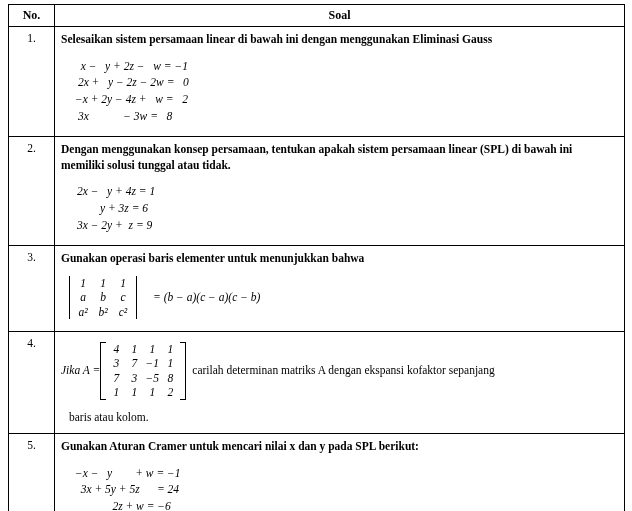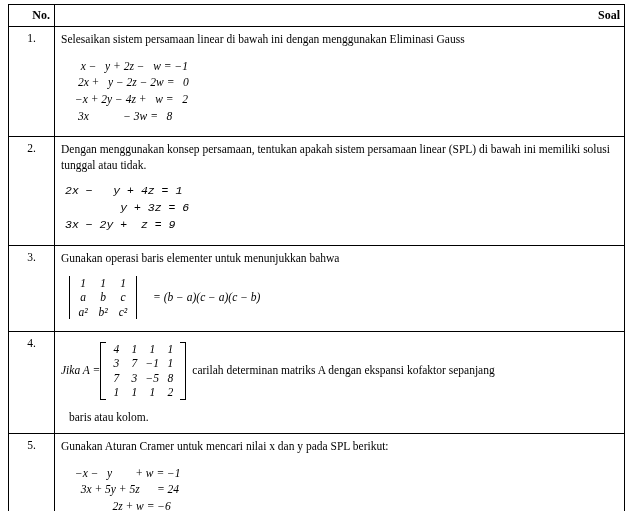--- a/index.html
+++ b/index.html
@@ -28,34 +28,35 @@
   }
   table.qtable th,
   table.qtable td {
     border: 1px solid #000000;
     vertical-align: top;
     padding: 4px 6px 6px 6px;
     font-size: 11.5px;
     line-height: 1.35;
   }
   table.qtable th {
-    text-align: right;
+    text-align: center;
     font-weight: bold;
     font-size: 12px;
     padding: 2px 4px 3px 4px;
   }
   col.c-no { width: 46px; }
   col.c-soal { width: 570px; }
   td.no {
     text-align: center;
     font-size: 11.5px;
     padding-top: 5px;
   }
   .intro {
     margin: 1px 0 0 0;
+    font-weight: bold;
   }
   .mathblock {
     font-family: "Liberation Serif", serif;
     font-style: italic;
     font-size: 11.5px;
     margin: 10px 0 6px 0;
     line-height: 1.45;
   }
   .mrow {
     white-space: pre;
@@ -171,21 +172,21 @@
             </div>
           </div>
         </td>
       </tr>
 
       <tr>
         <td class="no">2.</td>
         <td>
           <div class="intro">Dengan menggunakan konsep persamaan, tentukan apakah sistem persamaan linear (SPL) di bawah ini memiliki solusi tunggal atau tidak.</div>
           <div class="mathblock">
-            <div class="eqgrid" style="margin-left:4px;font-family:Liberation Mono, monospace;">
+            <div class="eqgrid" style="margin-left:16px;">
               <div class="mrow">2x −   y + 4z = 1</div>
               <div class="mrow">        y + 3z = 6</div>
               <div class="mrow">3x − 2y +  z = 9</div>
             </div>
           </div>
         </td>
       </tr>
 
       <tr>
         <td class="no">3.</td>

